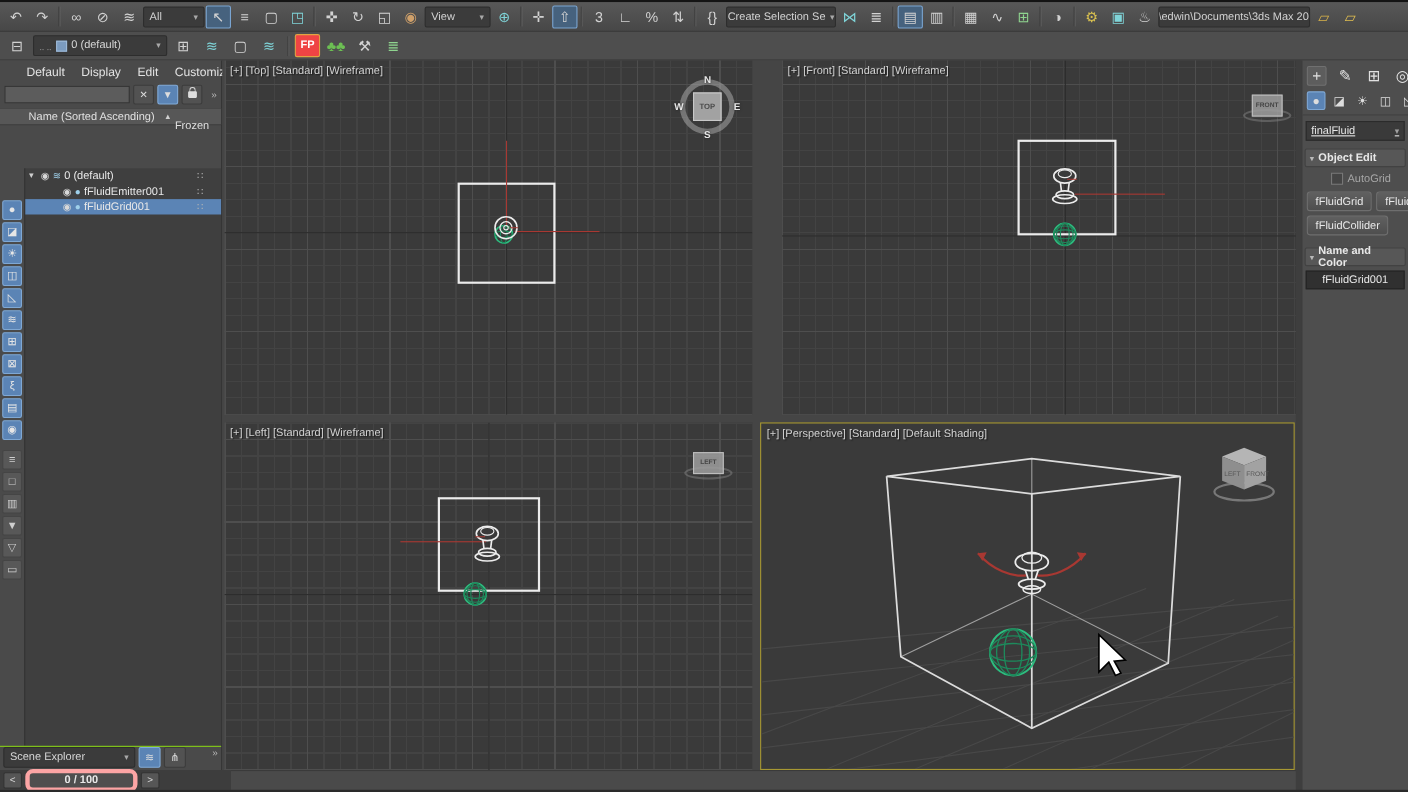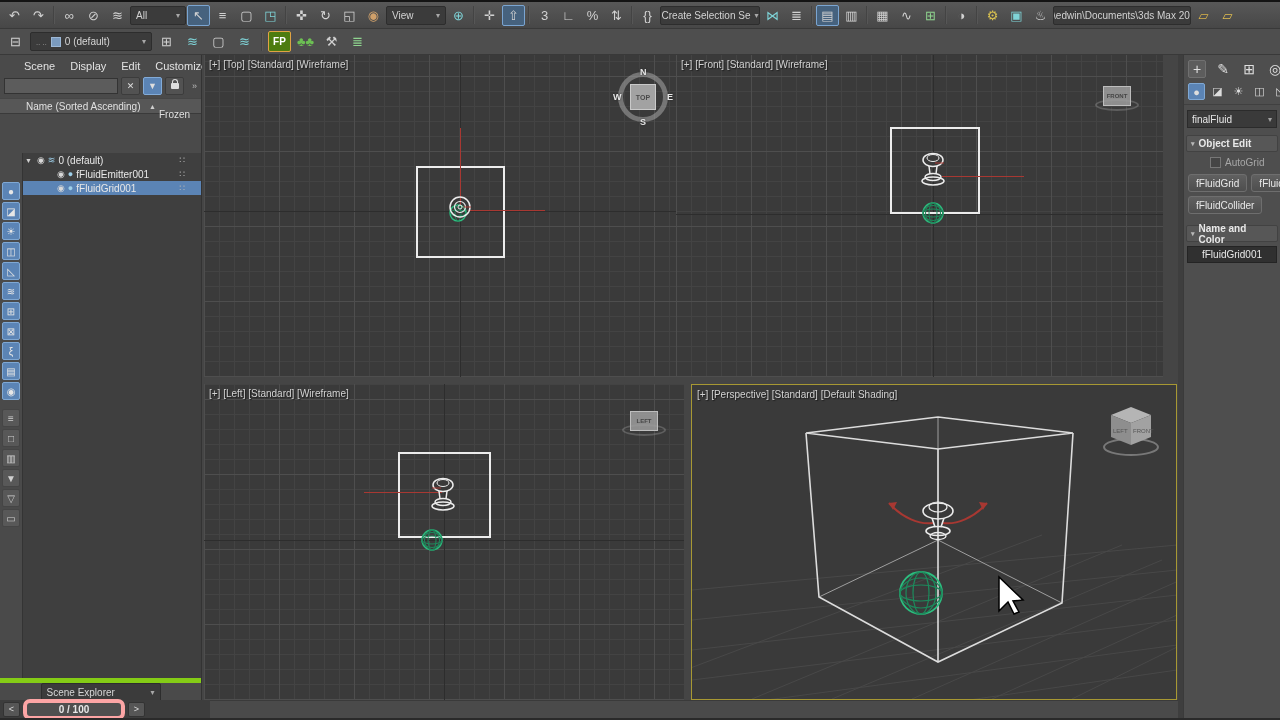--- a/index.html
+++ b/index.html
@@ -14,21 +14,21 @@
   .tb2{position:absolute;left:0;top:29px;width:100%;height:26px;background:#4e4e4e;
        border-bottom:1px solid #393939;display:flex;align-items:center;gap:3px;padding:0 4px;overflow:hidden;box-sizing:border-box;}
   .ti{width:23px;height:21px;display:flex;align-items:center;justify-content:center;font-size:13px;color:#d2d2d2;
       border:1px solid transparent;border-radius:2px;position:relative;flex:none;box-sizing:border-box;white-space:nowrap;}
   .ti.active{background:#46627e;border-color:#7aa5d2;}
   .ti.t-sep{width:2px;padding:0;height:18px;background:linear-gradient(90deg,#3a3a3a,#606060);border:none;margin:0 2px;border-radius:0;}
   .ti .caret{display:none;}
   .ti.t-dd{width:auto;background:#3b3b3b;border:1px solid #2d2d2d;justify-content:center;
            font-size:10px;padding:0 5px;height:19px;overflow:hidden;}
   .ti.t-dd .caret{display:inline;margin-left:auto;font-size:8px;color:#a8a8a8;padding-left:4px;}
-  .ti.badge{background:#4d7c0f;border-color:#e0a343;color:#fff;font-size:10px;font-weight:bold;}
+  .ti.badge{background:#ef4444;border-color:#e0a343;color:#fff;font-size:10px;font-weight:bold;}
   .tdd{height:19px;background:#3b3b3b;border:1px solid #2d2d2d;border-radius:2px;color:#d6d6d6;font-size:10px;
        display:flex;align-items:center;padding:0 5px;gap:4px;flex:none;overflow:hidden;white-space:nowrap;box-sizing:border-box;}
   .tdd .caret2{margin-left:auto;font-size:8px;color:#a8a8a8;}
   .tdd .dim{color:#8d8d8d;font-size:8px;}
   .chip{width:8px;height:8px;background:#7b9bbf;border:1px solid #9db8d6;flex:none;}
 
   
   .sepanel{position:absolute;left:0;top:55px;width:202px;height:645px;background:#4a4a4a;border-right:1px solid #333;box-sizing:border-box;}
   .se-menu{display:flex;gap:15px;padding:5px 8px 4px 24px;font-size:11px;color:#e2e2e2;}
   .se-menu span{cursor:default;}
@@ -53,22 +53,22 @@
   .si:not(.active){background:#585858;border:1px solid #454545;color:#cfcfcf;}
   .si.t-gap{visibility:hidden;height:7px;margin:0;}
   .se-rows{margin-left:22px;background:#3f3f3f;height:100%;border-left:1px solid #343434;box-sizing:border-box;}
   .se-row{display:flex;align-items:center;height:14px;font-size:10px;color:#e8e8e8;gap:3px;box-sizing:border-box;}
   .se-row.selected{background:#5b84b5;}
   .se-row .exp{font-size:7px;color:#cfcfcf;width:9px;}
   .se-row .eye{font-size:9px;color:#d8d8d8;}
   .se-row .tico{font-size:9px;color:#9fd0ea;}
   .se-row .lbl{flex:1;overflow:hidden;white-space:nowrap;}
   .se-row .frz{width:38px;text-align:center;color:#b5b5b5;font-size:9px;}
-  .se-foot{position:absolute;left:0;bottom:0;height:22px;right:0;display:flex;align-items:center;gap:3px;
-           padding:0 3px;background:#4a4a4a;border-top:5px solid #84cc16;box-sizing:border-box;flex-direction:column;}
+  .se-foot{position:absolute;left:0;bottom:0;height:22px;right:0;display:flex;align-items:flex-start;gap:3px;
+           padding:0 3px;background:#4a4a4a;border-top:1px solid #84cc16;box-sizing:border-box;}
   .foot-btn{width:18px;height:17px;display:flex;align-items:center;justify-content:center;font-size:10px;color:#ddd;
             background:#525252;border:1px solid #3c3c3c;border-radius:2px;flex:none;}
   .foot-btn.active{background:#5b84b5;border-color:#82abd8;}
 
   
   .tslider{position:absolute;left:0;top:700px;width:210px;height:18px;background:#3d3d3d;display:flex;align-items:center;gap:3px;padding:0 3px;box-sizing:border-box;}
   .ts-btn{width:15px;height:13px;background:#565656;border:1px solid #333;font-size:9px;color:#ddd;
           display:flex;align-items:center;justify-content:center;border-radius:2px;flex:none;}
   .ts-track{width:94px;height:13px;background:#4f4f4f;border:4px solid #fca5a5;border-radius:7px;font-size:10px;color:#e8e8e8;
             display:flex;align-items:center;justify-content:center;font-weight:bold;}
@@ -77,21 +77,21 @@
   
   .vparea{position:absolute;left:202px;top:55px;width:976px;height:645px;background:#454545;}
   .vp{position:absolute;overflow:hidden;
       background:
         repeating-linear-gradient(90deg,#4e4e4e 0 1px,transparent 1px 75px),
         repeating-linear-gradient(0deg,#4e4e4e 0 1px,transparent 1px 75px),
         repeating-linear-gradient(90deg,#434343 0 1px,transparent 1px 15px),
         repeating-linear-gradient(0deg,#434343 0 1px,transparent 1px 15px),
         #3a3a3a;}
   .vp-top{left:2px;top:0;width:480px;height:322px;}
-  .vp-front{left:474px;top:0;width:487px;height:322px;}
+  .vp-front{left:509px;top:0;width:487px;height:322px;}
   .vp-left{left:2px;top:329px;width:480px;height:316px;}
   .vp-persp{left:489px;top:329px;width:486px;height:316px;background:#3a3a3a;border:1px solid #a79833;box-sizing:border-box;}
   .vp-label{position:absolute;left:5px;top:4px;font-size:10px;color:#d2d2d2;text-shadow:1px 1px 1px #1e1e1e;z-index:6;cursor:default;}
   .axv{position:absolute;top:0;bottom:0;width:1px;background:#2d2d2d;}
   .axh{position:absolute;left:0;right:0;height:1px;background:#2d2d2d;}
   .fluid-box{position:absolute;border:2px solid #ececec;box-sizing:border-box;}
   .rline{position:absolute;background:#a83832;}
   .objsvg{position:absolute;}
 
   
@@ -110,21 +110,21 @@
   .vdiv{position:absolute;right:97px;top:55px;width:5px;bottom:0;background:#3e3e3e;}
   .cpanel{position:absolute;right:0;top:55px;width:97px;bottom:0;background:#4e4e4e;border-left:1px solid #3a3a3a;
           overflow:hidden;box-sizing:border-box;}
   .cp-tabs{display:flex;gap:8px;padding:5px 4px 3px 4px;font-size:14px;color:#e0e0e0;}
   .cp-tab{width:18px;height:18px;display:flex;align-items:center;justify-content:center;border-radius:2px;flex:none;}
   .cp-tab.active{background:#5d5d5d;border:1px solid #707070;box-sizing:border-box;}
   .cp-cats{display:flex;gap:4px;padding:2px 4px 4px 4px;border-bottom:1px solid #404040;}
   .cp-cat{width:17px;height:17px;display:flex;align-items:center;justify-content:center;font-size:11px;color:#ddd;border-radius:2px;flex:none;}
   .cp-cat.active{background:#5b84b5;border:1px solid #7fa8d4;box-sizing:border-box;}
   .cp-dd{margin:5px 3px 2px 3px;height:16px;background:#3a3a3a;border:1px solid #2b2b2b;font-size:10px;color:#e6e6e6;
-         display:flex;align-items:center;padding:0 4px;}
+         display:flex;align-items:center;padding:0 4px;text-decoration:underline;}
   .cp-dd .caret2{margin-left:auto;font-size:8px;color:#a0a0a0;}
   .roll{margin:7px 2px 0 2px;background:#575757;border:1px solid #424242;border-radius:2px;font-size:10px;font-weight:bold;
         color:#e8e8e8;height:15px;display:flex;align-items:center;padding:0 4px;gap:4px;}
   .roll .rarr{font-size:7px;color:#b8b8b8;}
   .autogrid{display:flex;align-items:flex-start;gap:4px;font-size:10px;color:#a6a6a6;padding:5px 4px 2px 26px;}
   .cbx{width:9px;height:9px;border:1px solid #777;background:#454545;flex:none;}
   .obj-btns{display:flex;flex-wrap:wrap;gap:4px;padding:4px;width:160px;}
   .obj-btn{height:16px;background:linear-gradient(#606060,#4e4e4e);border:1px solid #6e6e6e;border-radius:3px;
            font-size:10px;color:#e8e8e8;display:flex;align-items:center;justify-content:center;padding:0 7px;flex:none;white-space:nowrap;}
   .cp-field{margin:4px 3px;height:15px;background:#303030;border:1px solid #242424;font-size:10px;color:#e8e8e8;
@@ -408,21 +408,21 @@
       <div class="ti t-icon">
       <span>⚒</span>
     </div>
       <div class="ti t-icon" style="color: rgb(143, 212, 143);">
       <span>≣</span>
     </div>
   </div>
 
   <div class="sepanel">
     <div class="se-menu">
-      <span>Scene</span>
+      <span>Default</span>
         <span>Display</span>
         <span>Edit</span>
         <span>Customize</span>
     </div>
     <div class="se-search">
       <input value="" style="">
       <span class="sbtn">✕</span>
       <span class="sbtn active">▼</span>
       <span class="sbtn">
           <span class="lockglyph"></span>

